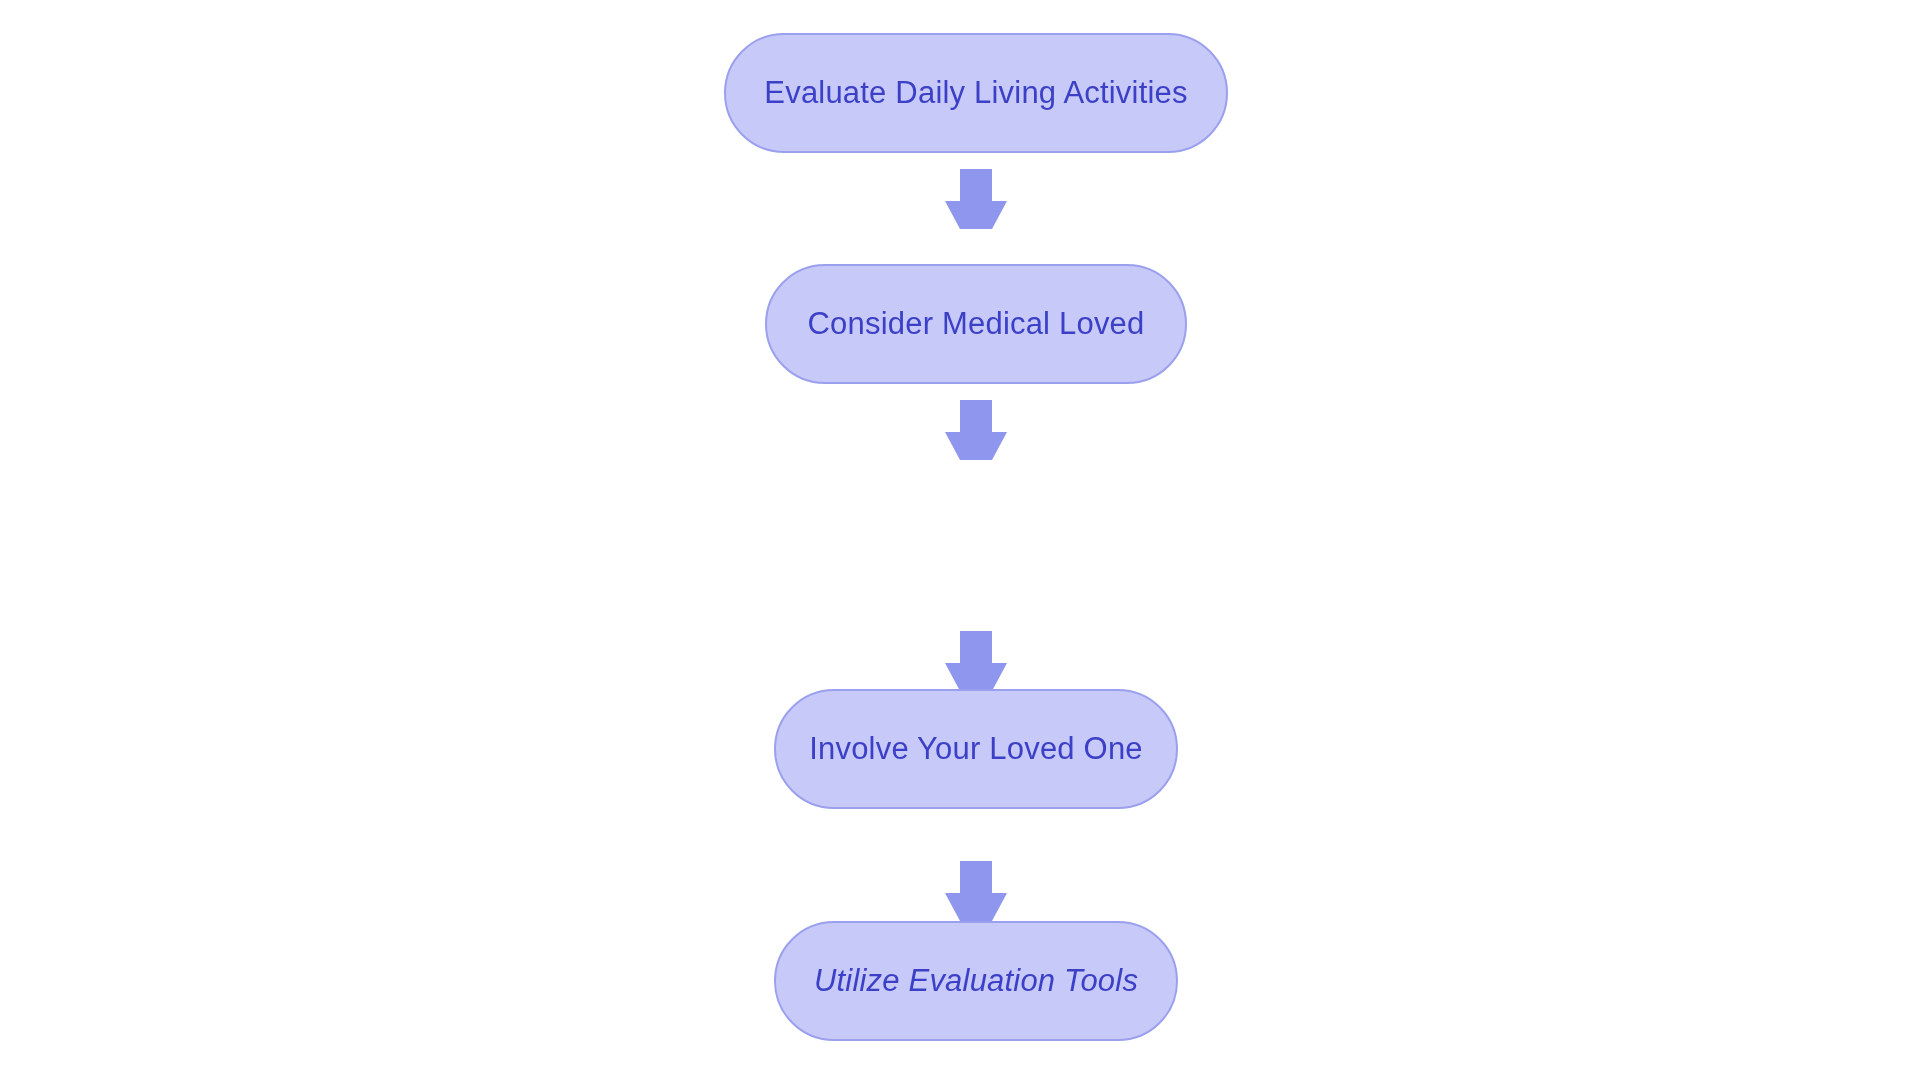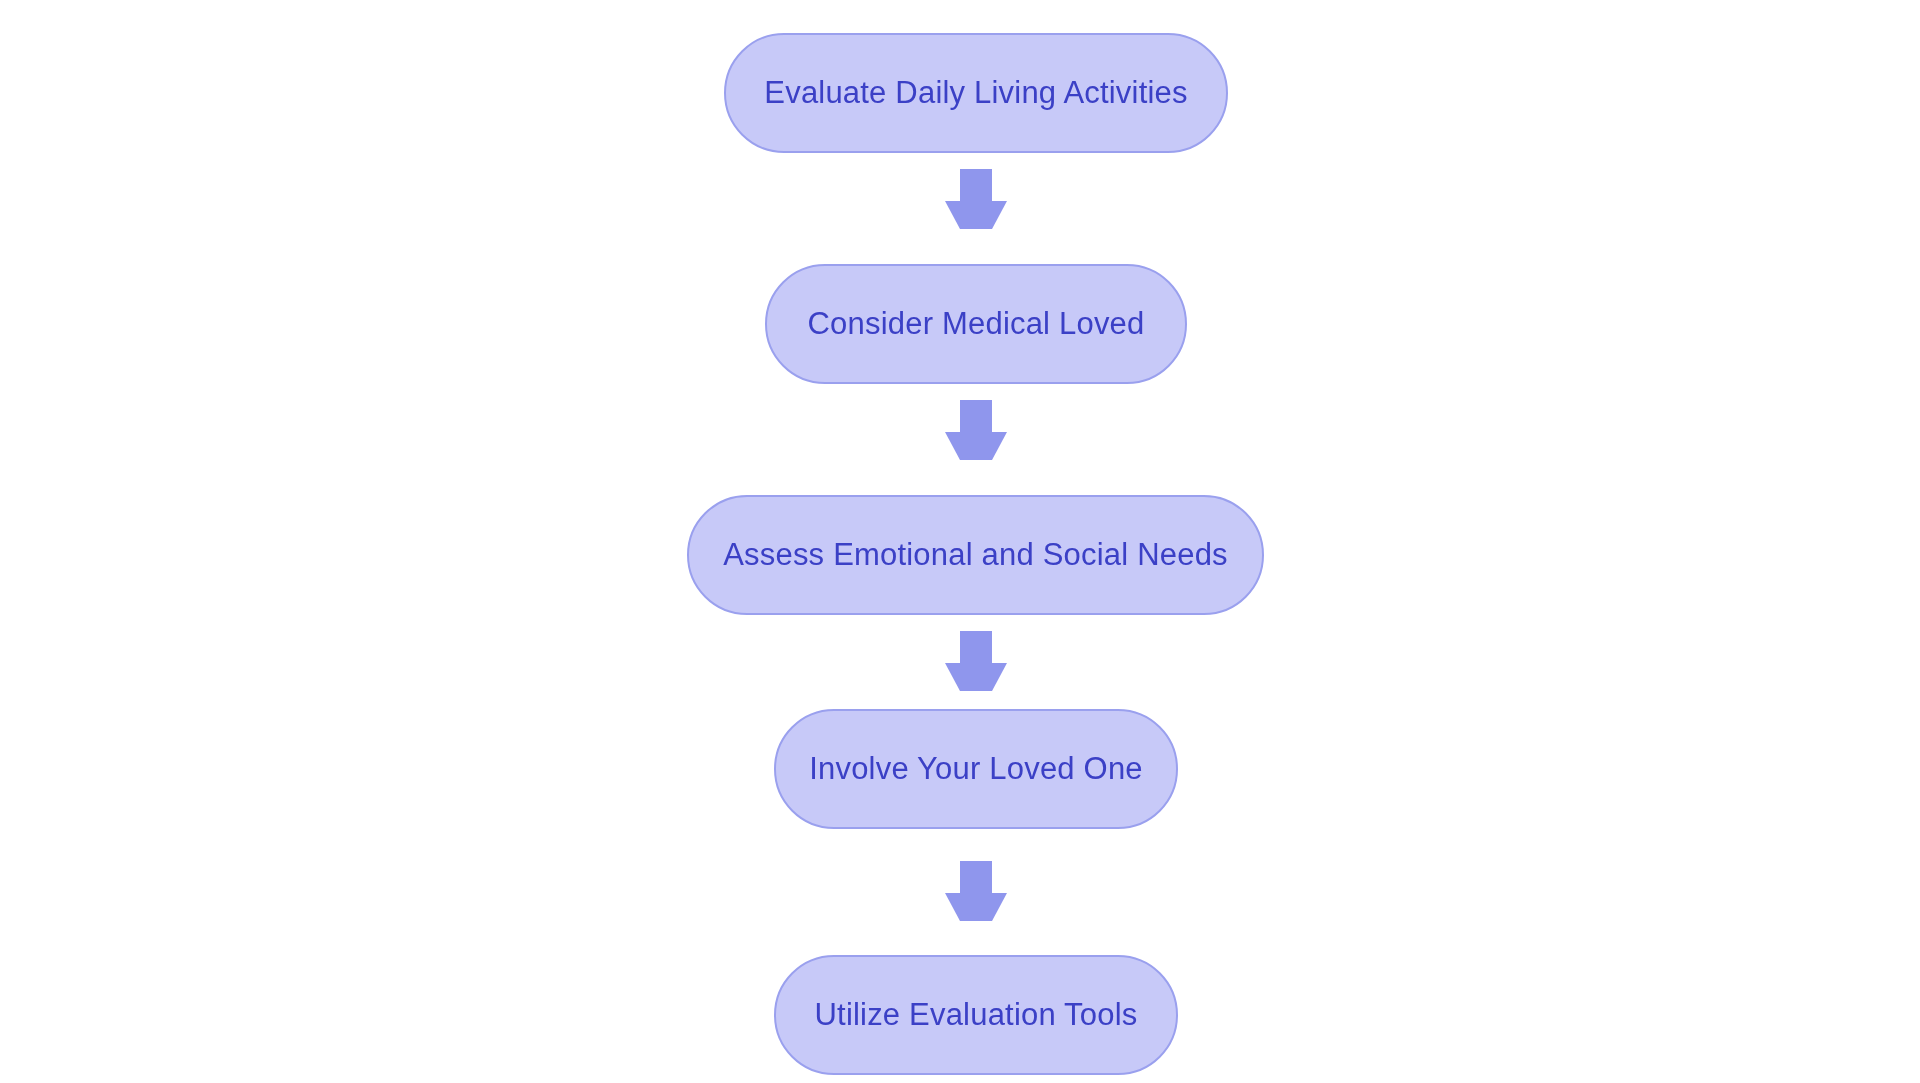--- a/index.html
+++ b/index.html
@@ -25,22 +25,22 @@
     align-items:center;
     justify-content:center;
     color:var(--node-text);
     font-size:31px;
     letter-spacing:0.2px;
     white-space:nowrap;
   }
   .node-1{left:708px;top:17px;width:504px;}
   .node-2{left:749px;top:248px;width:422px;}
   .node-3{left:671px;top:479px;width:577px;}
-  .node-4{left:758px;top:693px;width:404px;text-align:right;}
-  .node-5{left:758px;top:939px;width:404px;}
+  .node-4{left:758px;top:673px;width:404px;text-align:right;}
+  .node-5{left:758px;top:905px;width:404px;font-style:italic;}
 
   .edge{
     position:absolute;
     left:960px;
     transform:translateX(-50%);
     display:flex;
     flex-direction:column;
     align-items:center;
   }
   .edge-1{top:137px;height:111px;}
@@ -71,23 +71,20 @@
 
   <div class="node node-2">
     <span>Consider Medical Loved</span>
   </div>
 
   <div class="edge edge-2">
     <div class="edge-line"></div>
     <div class="edge-head"></div>
   </div>
 
-  <div class="node node-3">
-    <span>Assess Emotional and Social Needs</span>
-  </div>
 
   <div class="edge edge-3">
     <div class="edge-line"></div>
     <div class="edge-head"></div>
   </div>
 
   <div class="node node-4">
     <span>Involve Your Loved One</span>
   </div>
 

